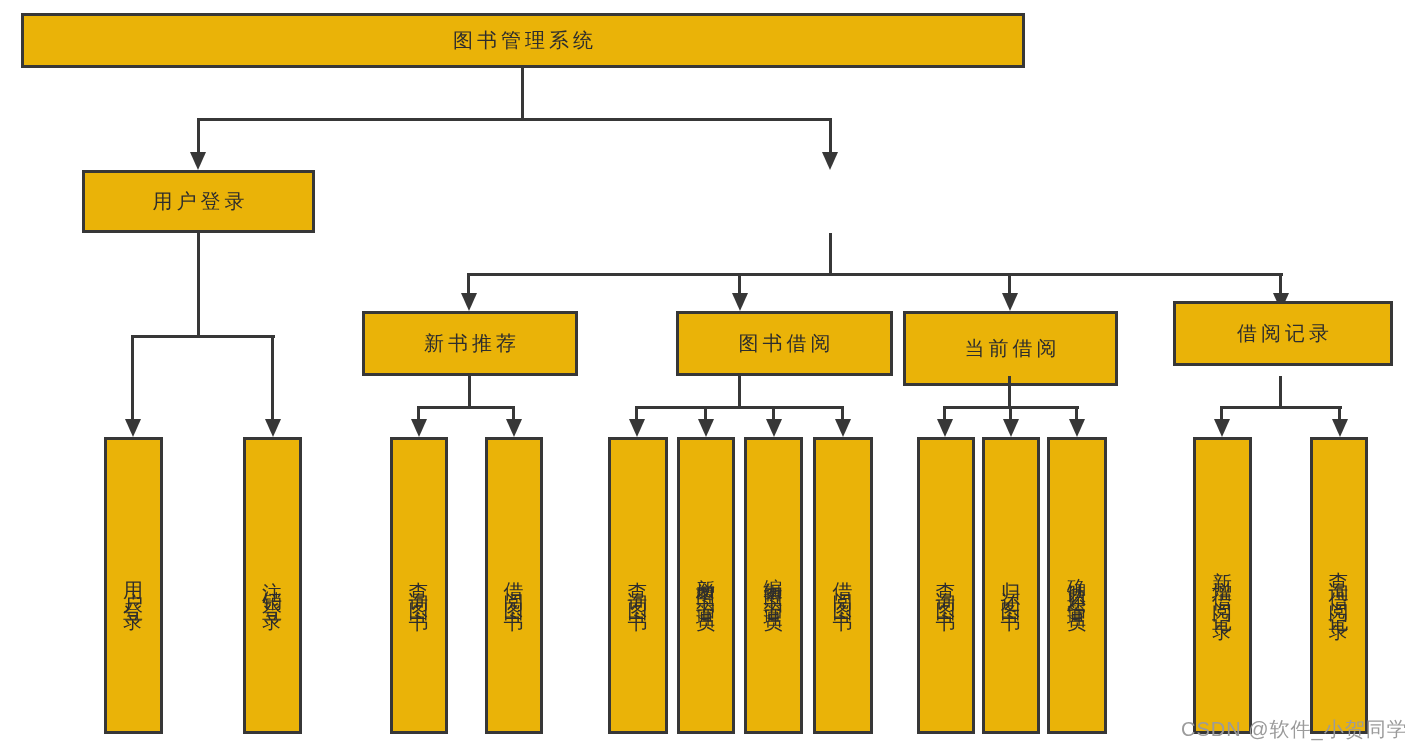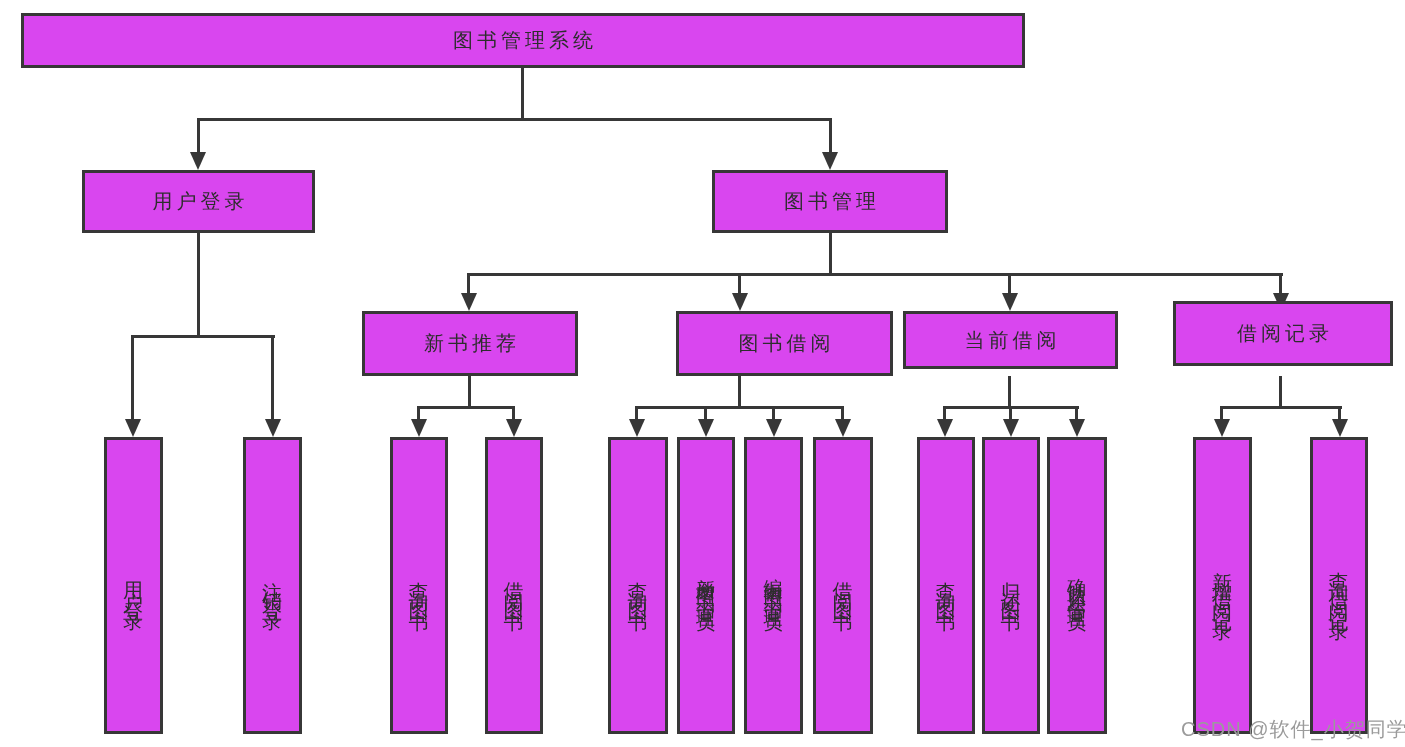--- a/index.html
+++ b/index.html
@@ -8,21 +8,21 @@
     --wm:#9b9b9b;
     --bg:#ffffff;
   }
   html,body{margin:0;padding:0;background:var(--bg);}
   body{font-family:"Liberation Sans","DejaVu Sans",sans-serif;}
   #stage{position:relative;width:1405px;height:747px;background:var(--bg);overflow:hidden;}
   .box{
     position:absolute;
     box-sizing:border-box;
     border:3px solid var(--line);
-    background:#d946ef;
+    background:#eab308;
     display:flex;
     align-items:center;
     justify-content:center;
   }
   .hlabel{
     color:var(--text);
     font-size:20px;
     letter-spacing:4px;
     text-indent:4px;
     white-space:nowrap;
@@ -69,23 +69,20 @@
   <div class="line" style="left:521px;top:68px;width:3px;height:50px;"></div>
   <div class="line" style="left:197px;top:118px;width:635px;height:3px;"></div>
   <div class="line" style="left:197px;top:118px;width:3px;height:36px;"></div>
   <div class="line" style="left:829px;top:118px;width:3px;height:36px;"></div>
   <div class="arrow" style="left:190px;top:152px;"></div>
   <div class="arrow" style="left:822px;top:152px;"></div>
 
   <div class="box" style="left:82px;top:170px;width:233px;height:63px;">
     <span class="hlabel">用户登录</span>
   </div>
-  <div class="box" style="left:712px;top:170px;width:236px;height:63px;">
-    <span class="hlabel">图书管理</span>
-  </div>
 
   <div class="line" style="left:197px;top:233px;width:3px;height:102px;"></div>
   <div class="line" style="left:132px;top:335px;width:143px;height:3px;"></div>
   <div class="line" style="left:131px;top:335px;width:3px;height:86px;"></div>
   <div class="line" style="left:271px;top:335px;width:3px;height:86px;"></div>
   <div class="arrow" style="left:125px;top:419px;"></div>
   <div class="arrow" style="left:265px;top:419px;"></div>
 
   <div class="line" style="left:829px;top:233px;width:3px;height:40px;"></div>
   <div class="line" style="left:468px;top:273px;width:815px;height:3px;"></div>
@@ -97,21 +94,21 @@
   <div class="arrow" style="left:732px;top:293px;"></div>
   <div class="arrow" style="left:1002px;top:293px;"></div>
   <div class="arrow" style="left:1273px;top:293px;"></div>
 
   <div class="box" style="left:362px;top:311px;width:216px;height:65px;">
     <span class="hlabel">新书推荐</span>
   </div>
   <div class="box" style="left:632px;top:311px;width:217px;height:65px;margin-left:44px;">
     <span class="hlabel">图书借阅</span>
   </div>
-  <div class="box" style="left:903px;top:311px;width:215px;height:58px;text-align:center;">
+  <div class="box" style="left:903px;top:311px;width:215px;height:75px;text-align:center;">
     <span class="hlabel">当前借阅</span>
   </div>
   <div class="box" style="left:1173px;top:301px;width:220px;height:65px;">
     <span class="hlabel">借阅记录</span>
   </div>
 
   <div class="line" style="left:468px;top:376px;width:3px;height:30px;"></div>
   <div class="line" style="left:417px;top:406px;width:98px;height:3px;"></div>
   <div class="line" style="left:417px;top:406px;width:3px;height:15px;"></div>
   <div class="line" style="left:512px;top:406px;width:3px;height:15px;"></div>

